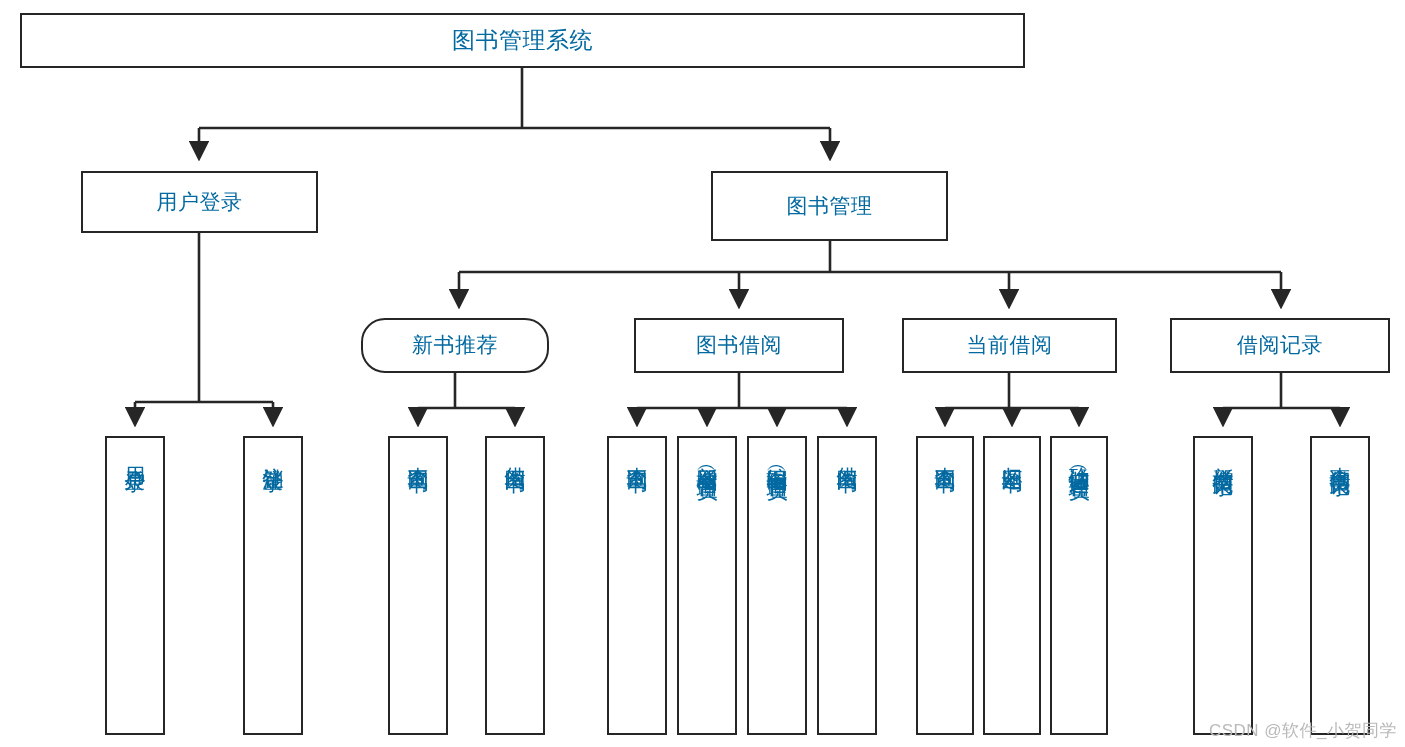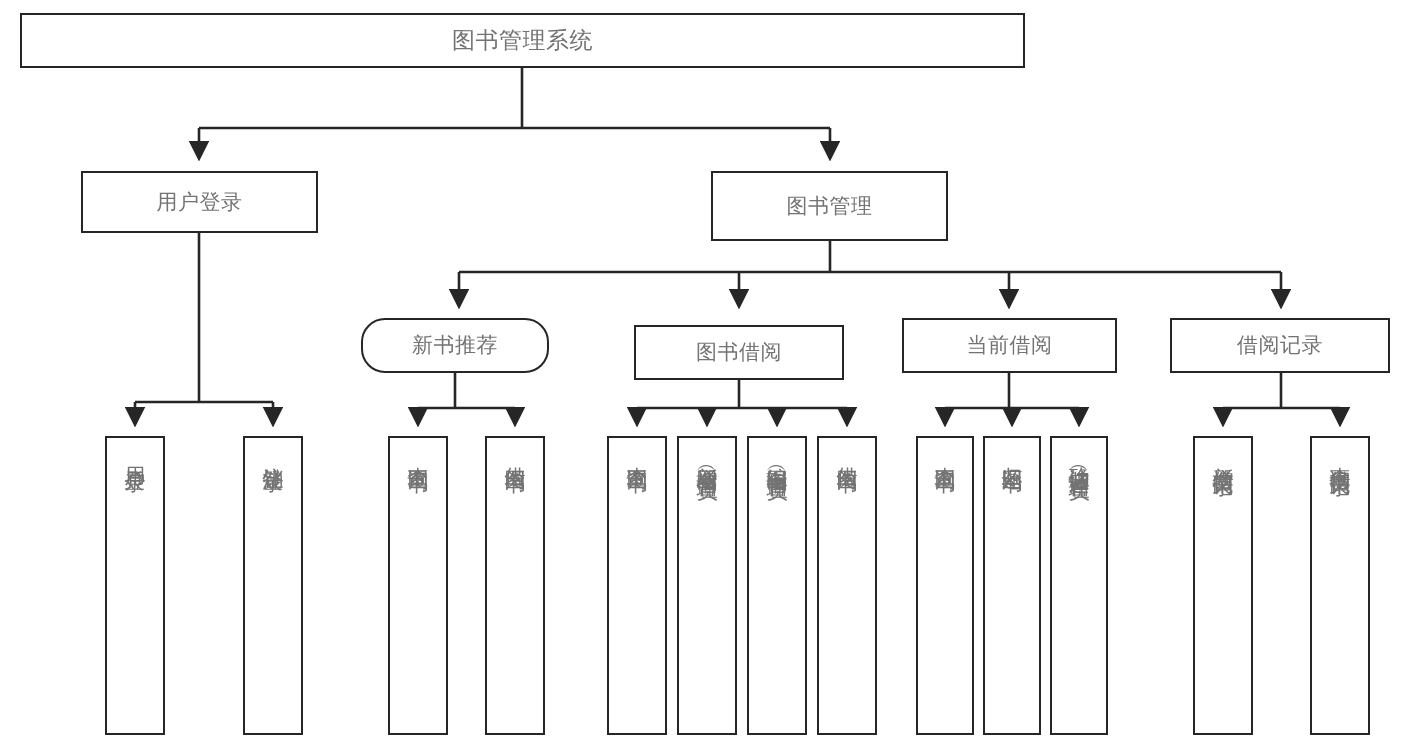--- a/index.html
+++ b/index.html
@@ -26,21 +26,21 @@
     pointer-events: none;
   }
   .node {
     position: absolute;
     box-sizing: border-box;
     border: 2.5px solid #262626;
     background: #ffffff;
     display: flex;
     align-items: center;
     justify-content: center;
-    color: #737373;
+    color: #0369a1;
   }
   .node-label {
     display: block;
     text-align: center;
     line-height: 1.18;
     letter-spacing: 0.5px;
   }
   
   .node.root { }
   .node.root .node-label {
@@ -136,21 +136,21 @@
   <div class="node branch" style="left:81px; top:171px; width:237px; height:62px;">
     <span class="node-label">用户登录</span>
   </div>
   <div class="node branch" style="left:711px; top:171px; width:237px; height:70px;">
     <span class="node-label">图书管理</span>
   </div>
 
   <div class="node branch" style="left:361px; top:318px; width:188px; height:55px;border-radius:24px;">
     <span class="node-label">新书推荐</span>
   </div>
-  <div class="node branch" style="left:634px; top:325px; width:210px; height:55px;">
+  <div class="node branch" style="left:634px; top:318px; width:210px; height:55px;">
     <span class="node-label">图书借阅</span>
   </div>
   <div class="node branch" style="left:1170px; top:318px; width:220px; height:55px;">
     <span class="node-label">借阅记录</span>
   </div>
   <div class="node branch" style="left:902px; top:318px; width:215px; height:55px;">
     <span class="node-label">当前借阅</span>
   </div>
 
   <div class="node leaf" style="left:105px; top:436px; width:60px; height:299px;">
@@ -190,14 +190,15 @@
     <span class="node-label">确认归还（管理员）</span>
   </div>
 
   <div class="node leaf" style="left:1193px; top:436px; width:60px; height:299px;">
     <span class="node-label">新增借阅记录</span>
   </div>
   <div class="node leaf" style="left:1310px; top:436px; width:60px; height:299px;">
     <span class="node-label">查询借阅记录</span>
   </div>
 
+  <div class="watermark">CSDN @软件_小贺同学</div>
 
 </div>
 
 </body></html>

